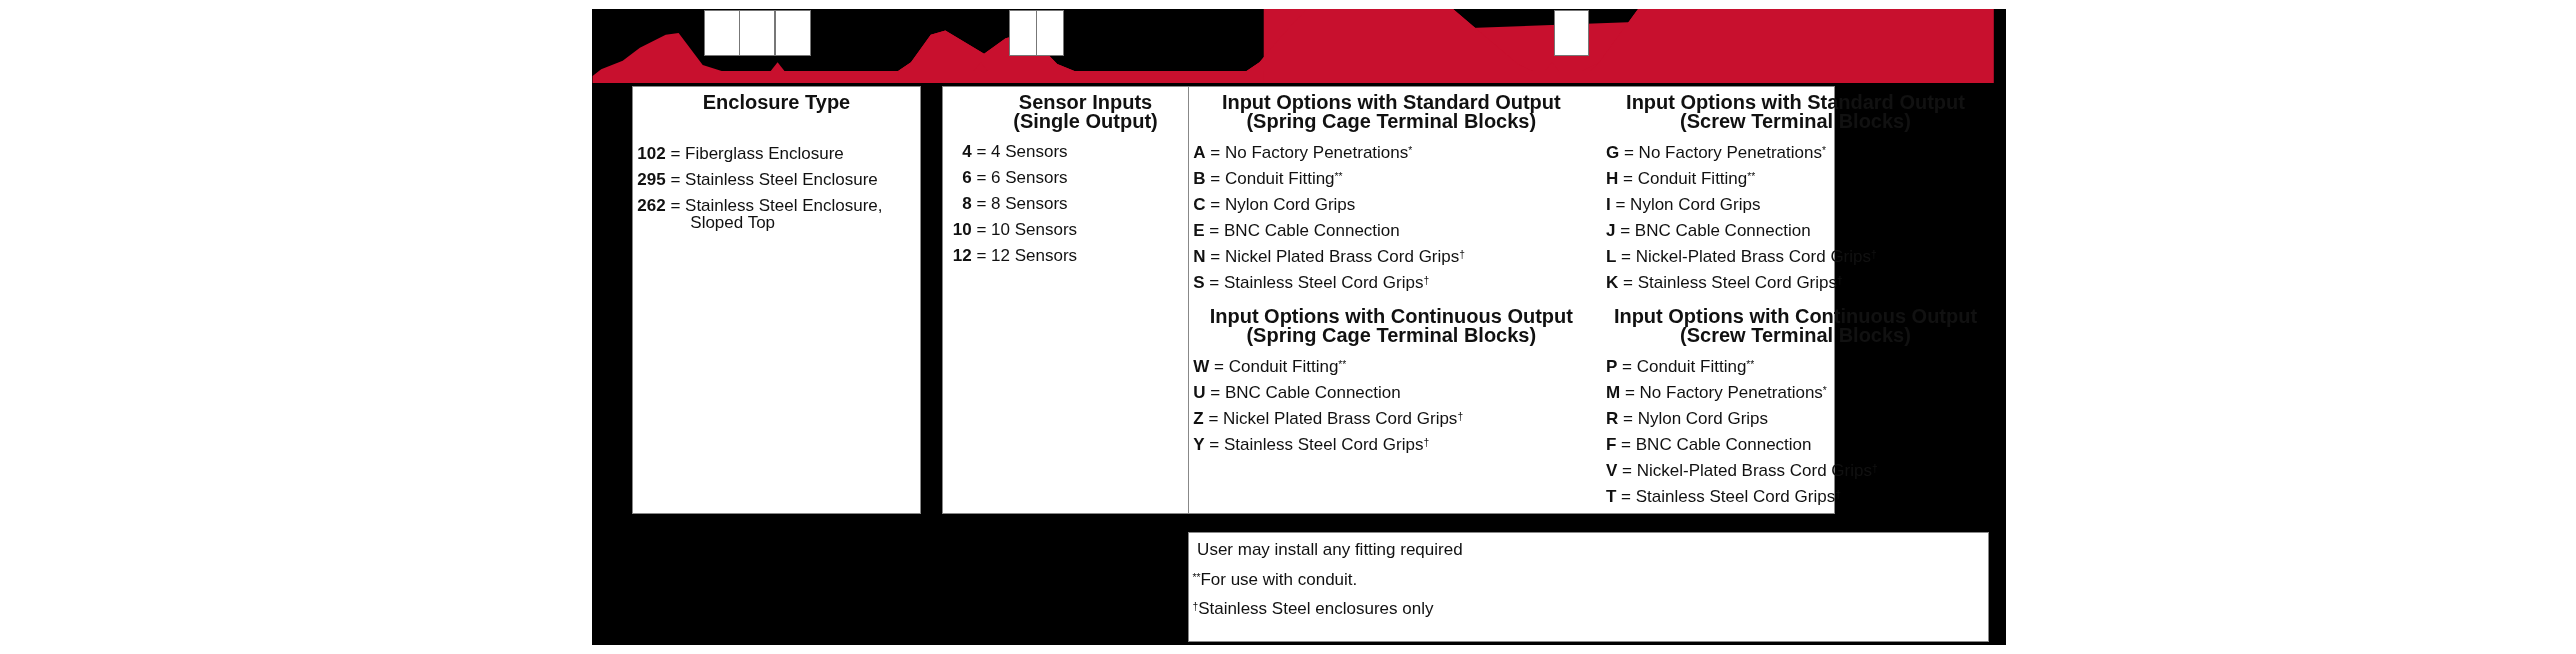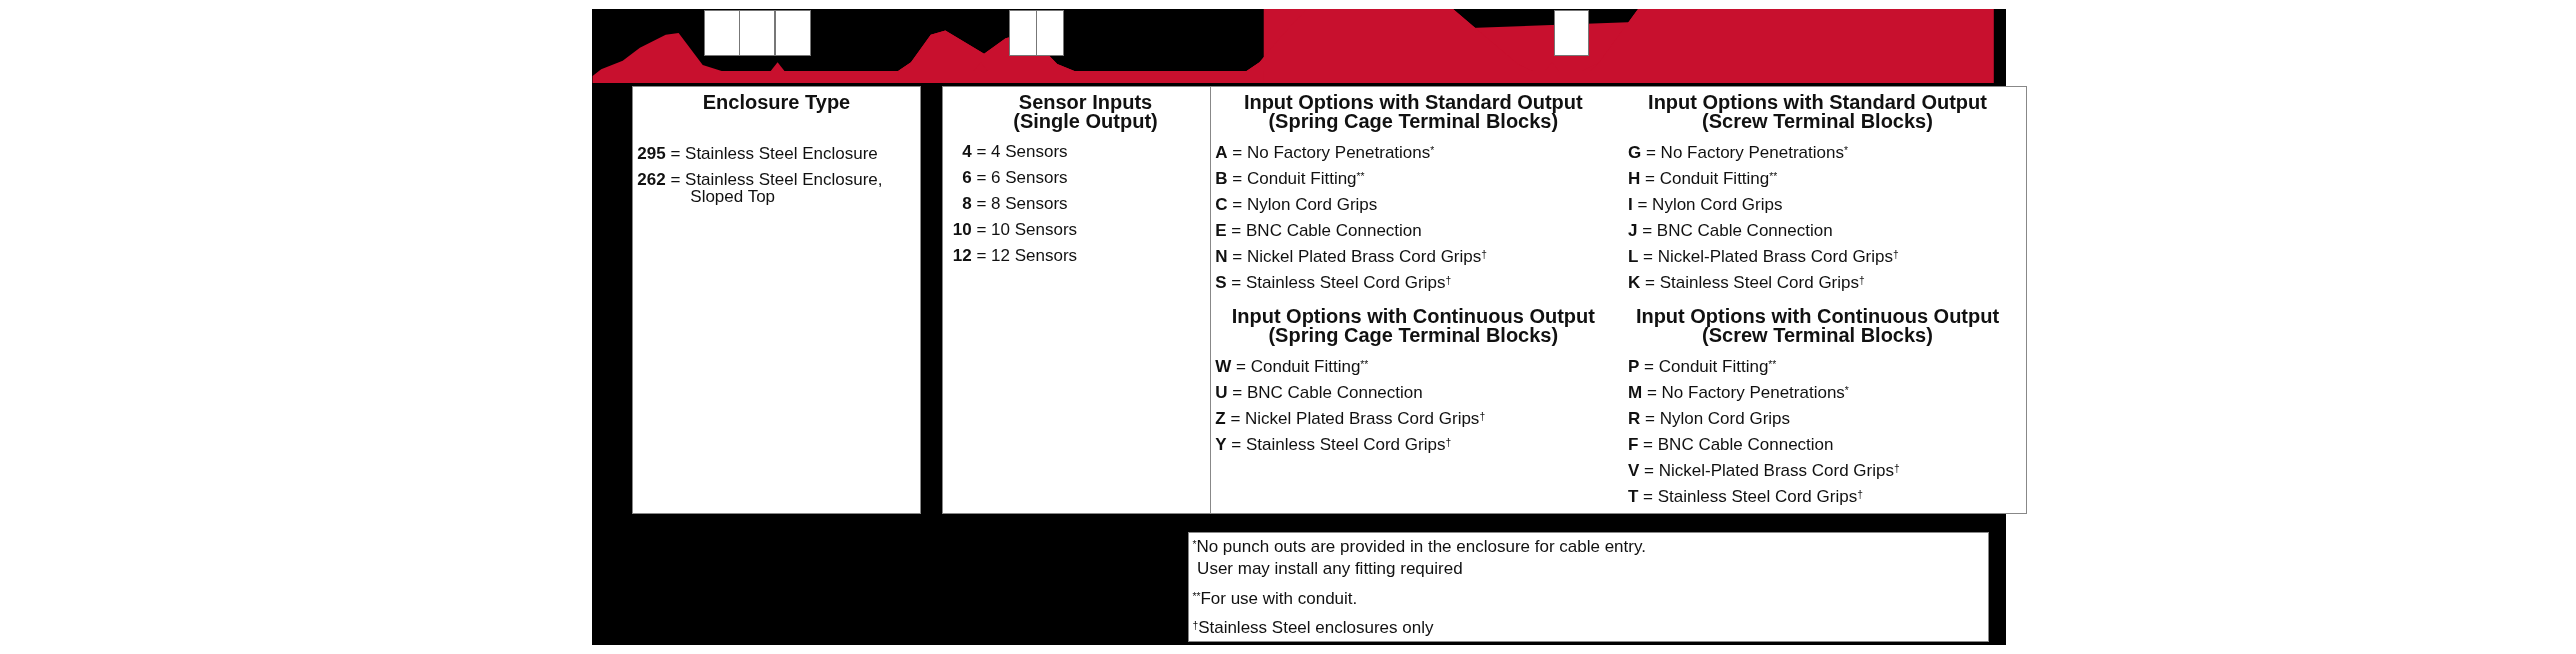--- a/index.html
+++ b/index.html
@@ -34,20 +34,23 @@
   <div class="codebox" style="left:147px;top:1.7px;width:36px;height:46px;"></div>
   <div class="codebox" style="left:183px;top:1.7px;width:36px;height:46px;"></div>
   <div class="codebox" style="left:417px;top:1.7px;width:28px;height:46px;"></div>
   <div class="codebox" style="left:444px;top:1.7px;width:28px;height:46px;"></div>
   <div class="codebox" style="left:962px;top:1.7px;width:35px;height:46px;"></div>
 
   <div class="panel" style="left:40px;top:77px;width:289px;height:428px;">
     <div class="ptitle" style="margin-top:6px;">Enclosure Type</div>
     <div style="margin-top:29px;padding-left:4.3px;">
       <div class="row">
+        <span class="code">102</span><span style="white-space:pre"> = </span><span>Fiberglass Enclosure</span>
+      </div>
+      <div class="row">
         <span class="code">295</span><span style="white-space:pre"> = </span><span>Stainless Steel Enclosure</span>
       </div>
       <div class="row">
         <span class="code">262</span><span style="white-space:pre"> = </span><span>Stainless Steel Enclosure,</span>
       </div>
       <div class="row" style="padding-left:53px;line-height:17px;margin-top:-4.3px;">Sloped Top</div>
     </div>
   </div>
 
   <div class="panel" style="left:350px;top:77px;width:287px;height:428px;">
@@ -57,21 +60,21 @@
     </div>
     <div style="margin-top:8.6px;padding-left:1.7px;">
       <div class="row"><span class="code" style="width:27px;text-align:right">4</span><span style="white-space:pre"> = </span><span>4 Sensors</span></div>
       <div class="row"><span class="code" style="width:27px;text-align:right">6</span><span style="white-space:pre"> = </span><span>6 Sensors</span></div>
       <div class="row"><span class="code" style="width:27px;text-align:right">8</span><span style="white-space:pre"> = </span><span>8 Sensors</span></div>
       <div class="row"><span class="code" style="width:27px;text-align:right">10</span><span style="white-space:pre"> = </span><span>10 Sensors</span></div>
       <div class="row"><span class="code" style="width:27px;text-align:right">12</span><span style="white-space:pre"> = </span><span>12 Sensors</span></div>
     </div>
   </div>
 
-  <div class="panel" style="left:596px;top:77px;width:817px;height:428px;margin-left:22px;">
+  <div class="panel" style="left:596px;top:77px;width:647px;height:428px;">
 
     <div style="position:absolute;left:4.3px;top:6px;width:400px;">
       <div class="ptitle" style="width:396px;">
         <div>Input Options with Standard Output</div>
         <div>(Spring Cage Terminal Blocks)</div>
       </div>
       <div style="margin-top:9.5px;">
         <div class="row"><span class="code">A</span><span style="white-space:pre"> = </span><span>No Factory Penetrations</span><sup>*</sup></div>
         <div class="row"><span class="code">B</span><span style="white-space:pre"> = </span><span>Conduit Fitting</span><sup>**</sup></div>
         <div class="row"><span class="code">C</span><span style="white-space:pre"> = </span><span>Nylon Cord Grips</span><sup></sup></div>
@@ -119,19 +122,18 @@
         <div class="row"><span class="code">M</span><span style="white-space:pre"> = </span><span>No Factory Penetrations</span><sup>*</sup></div>
         <div class="row"><span class="code">R</span><span style="white-space:pre"> = </span><span>Nylon Cord Grips</span><sup></sup></div>
         <div class="row"><span class="code">F</span><span style="white-space:pre"> = </span><span>BNC Cable Connection</span><sup></sup></div>
         <div class="row"><span class="code">V</span><span style="white-space:pre"> = </span><span>Nickel-Plated Brass Cord Grips</span><sup>†</sup></div>
         <div class="row"><span class="code">T</span><span style="white-space:pre"> = </span><span>Stainless Steel Cord Grips</span><sup>†</sup></div>
       </div>
     </div>
   </div>
 
   <div class="panel" style="left:596px;top:523px;width:801px;height:110px;padding:4.3px 0 0 3.4px;">
-    <div class="foot"><sup>*</sup><span>No punch outs are provided in the enclosure for cable entry.</span></div>
     <div class="foot" style="margin-top:3.4px;"> User may install any fitting required</div>
     <div class="foot" style="margin-top:10.3px;"><sup>**</sup><span>For use with conduit.</span></div>
     <div class="foot" style="margin-top:10.3px;"><sup>†</sup><span>Stainless Steel enclosures only</span></div>
   </div>
 </div>
 
 
 </body></html>

